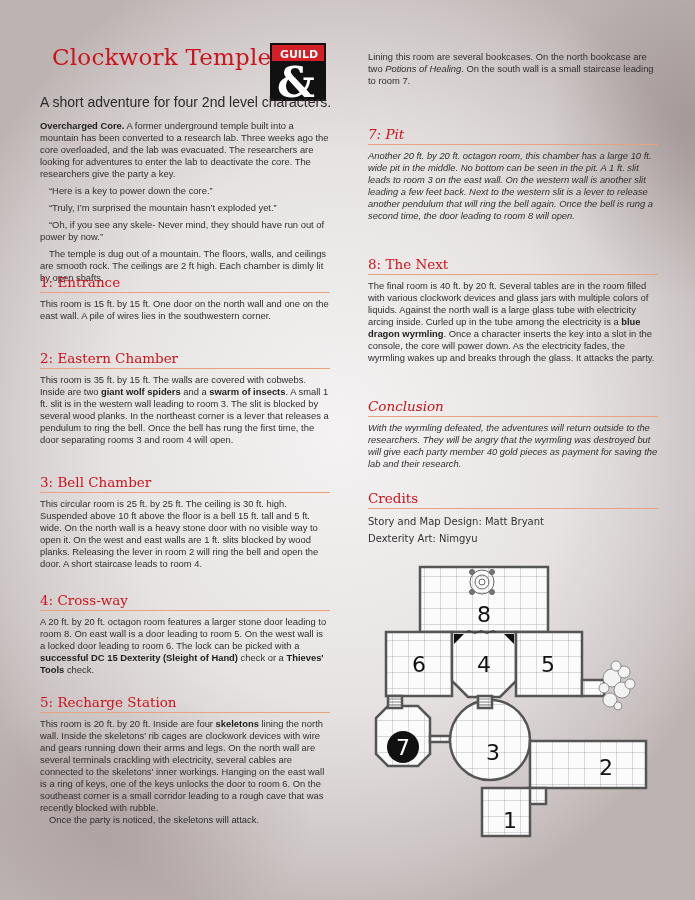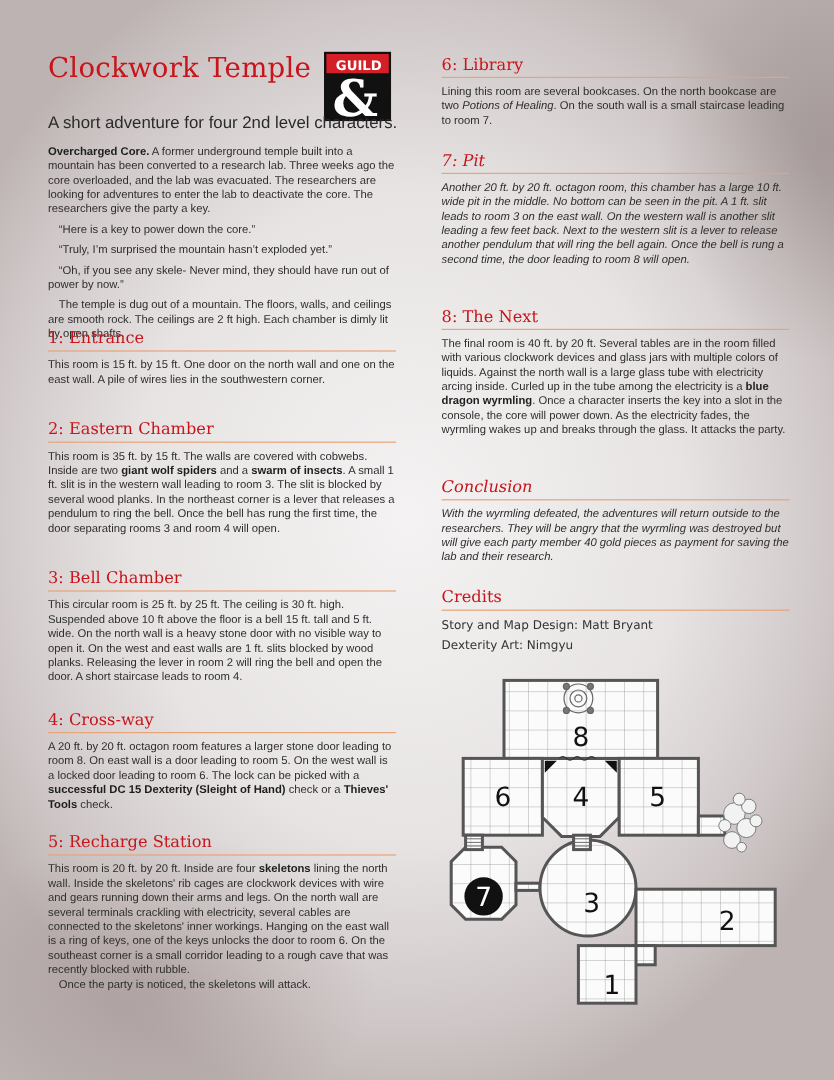--- a/index.html
+++ b/index.html
@@ -6,21 +6,21 @@
   body {
     width: 695px; height: 900px; overflow: hidden; position: relative;
     background:
       radial-gradient(ellipse 260px 180px at 130px 820px, rgba(140,120,120,0.35), rgba(0,0,0,0) 70%),
       radial-gradient(ellipse 200px 260px at 690px 120px, rgba(120,105,105,0.35), rgba(0,0,0,0) 70%),
       radial-gradient(ellipse 420px 500px at 340px 430px, #f4f2f2 0%, #e7e3e3 55%, #cfc7c7 85%, #bdb3b3 100%);
     font-family: "Liberation Sans", sans-serif;
     color: #2a2a2a;
   }
   .title {
-    position: absolute; left: 40px; top: 44px;
+    position: absolute; left: 52px; top: 44px;
     font-family: "DejaVu Serif", serif; font-size: 23px; color: #c8141a; margin: 0; font-weight: normal;
     letter-spacing: 0.2px;
     text-align: right;
   }
   .logo { position: absolute; left: 270px; top: 43px; width: 56px; height: 58px; }
   .subtitle { position: absolute; left: 40px; top: 94px; font-size: 14px; margin: 0; }
   .p { font-size: 9.4px; line-height: 12px; margin: 0; color: #2e2e2e; }
   .indent { text-indent: 9px; }
   .h2 {
     font-family: "DejaVu Serif", serif; font-size: 13.5px; color: #c8141a; font-weight: normal;
@@ -77,21 +77,20 @@
   <p class="p"><span>A 20 ft. by 20 ft. octagon room features a larger stone door leading to room 8. On east wall is a door leading to room 5. On the west wall is a locked door leading to room 6. The lock can be picked with a </span><b>successful DC 15 Dexterity (Sleight of Hand)</b><span> check or a </span><b>Thieves' Tools</b><span> check.</span></p>
 </div>
 
 <div class="sec" style="left:40px; top:694px; width:290px;">
   <h2 class="h2">5: Recharge Station</h2>
   <p class="p"><span>This room is 20 ft. by 20 ft. Inside are four </span><b>skeletons</b><span> lining the north wall. Inside the skeletons' rib cages are clockwork devices with wire and gears running down their arms and legs. On the north wall are several terminals crackling with electricity, several cables are connected to the skeletons' inner workings. Hanging on the east wall is a ring of keys, one of the keys unlocks the door to room 6. On the southeast corner is a small corridor leading to a rough cave that was recently blocked with rubble.</span></p>
   <p class="p indent" style="margin-top:0">Once the party is noticed, the skeletons will attack.</p>
 </div>
 
 <div class="sec" style="left:368px; top:46px; width:290px;">
-  <h2 class="h2">6: Library</h2>
   <p class="p"><span>Lining this room are several bookcases. On the north bookcase are two </span><i>Potions of Healing</i><span>. On the south wall is a small staircase leading to room 7.</span></p>
 </div>
 
 <div class="sec" style="left:368px; top:126px; width:290px;font-style:italic;">
   <h2 class="h2">7: Pit</h2>
   <p class="p">Another 20 ft. by 20 ft. octagon room, this chamber has a large 10 ft. wide pit in the middle. No bottom can be seen in the pit. A 1 ft. slit leads to room 3 on the east wall. On the western wall is another slit leading a few feet back. Next to the western slit is a lever to release another pendulum that will ring the bell again. Once the bell is rung a second time, the door leading to room 8 will open.</p>
 </div>
 
 <div class="sec" style="left:368px; top:256px; width:290px;">
   <h2 class="h2">8: The Next</h2>

